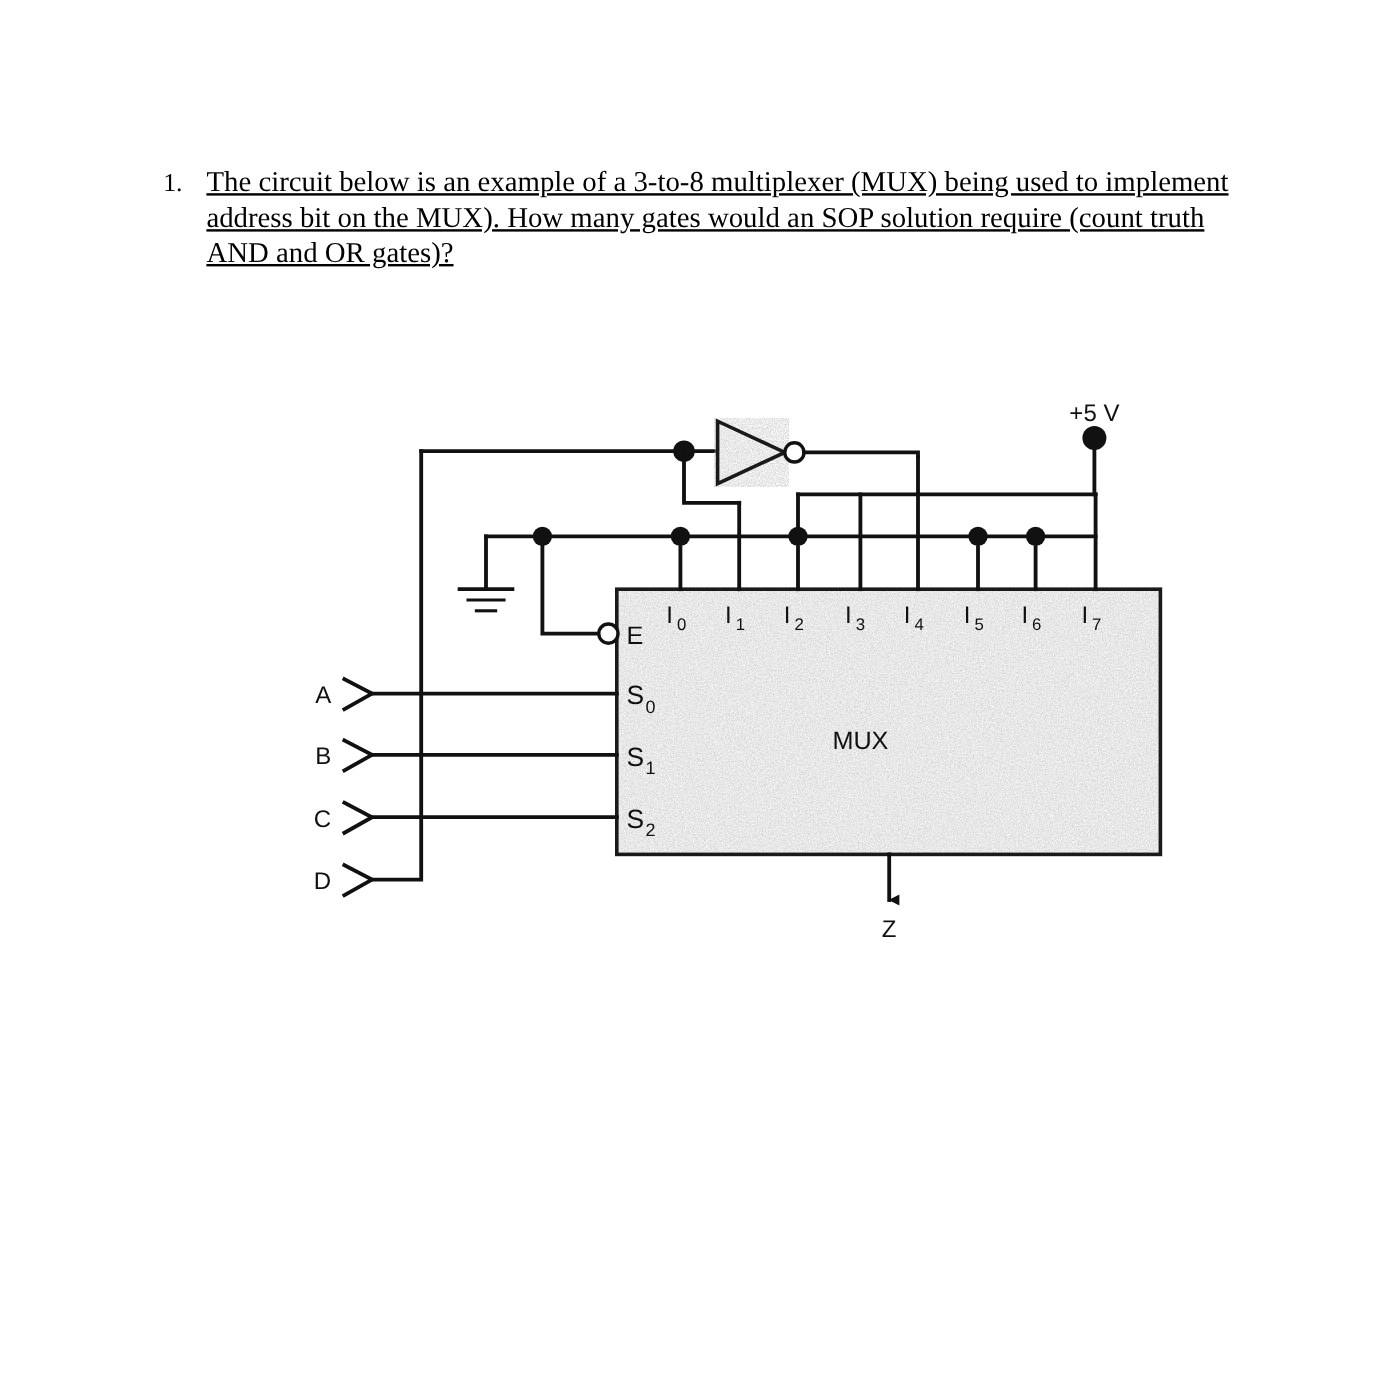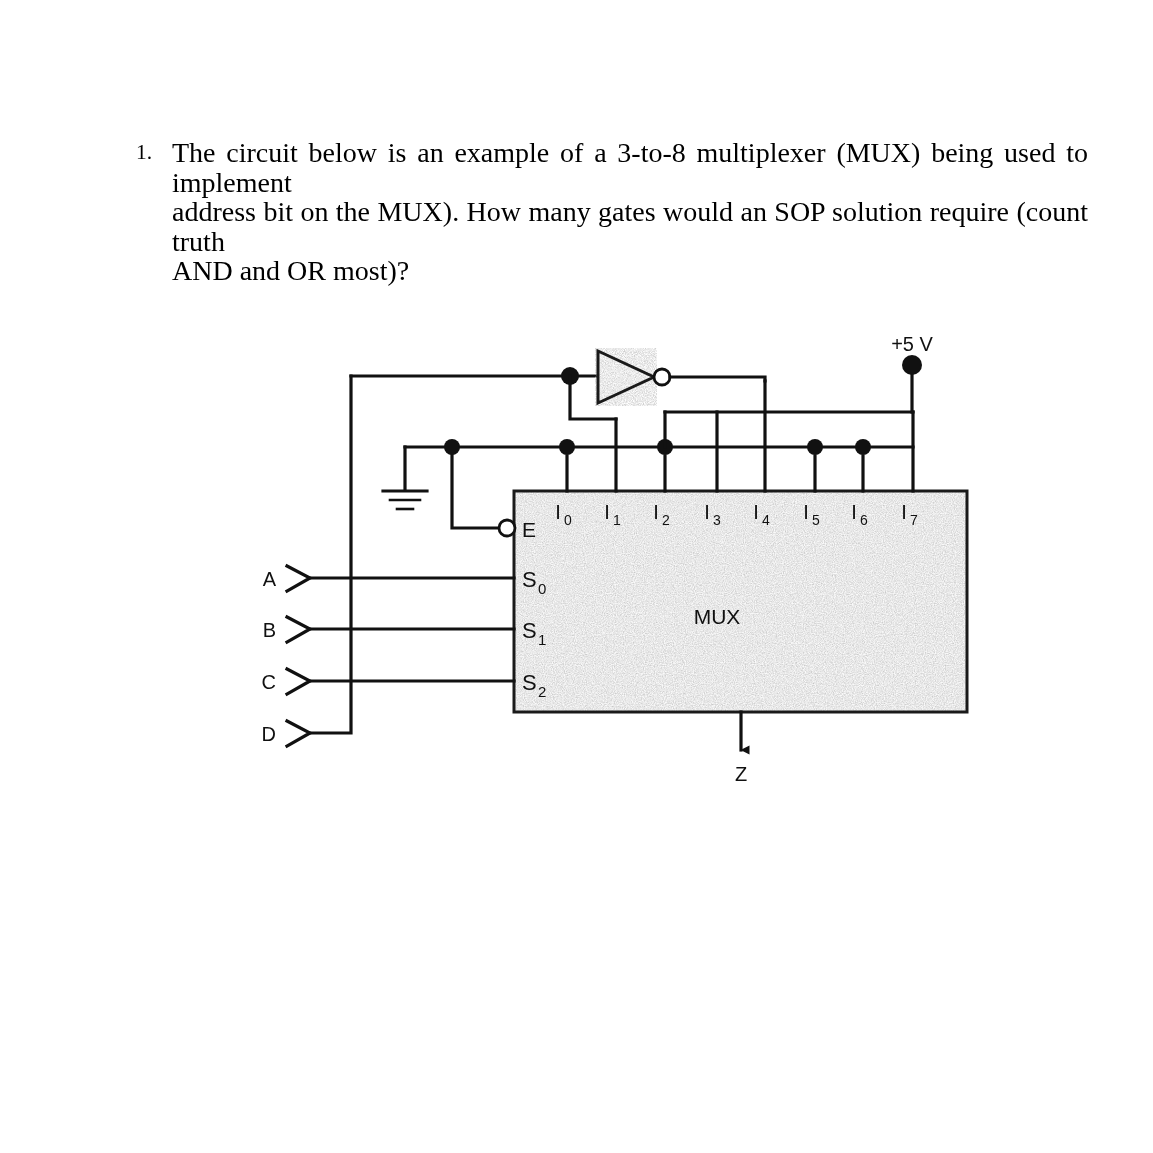--- a/index.html
+++ b/index.html
@@ -29,25 +29,26 @@
   }
   #question-number {
     width: 36px;
     flex: 0 0 36px;
     font-size: 21.5px;
     line-height: 29.5px;
     font-family: "Liberation Serif", serif;
   }
   #question-text {
     flex: 1 1 auto;
-    font-size: 28px;
+    font-size: 24px;
     line-height: 29.5px;
     text-align: justify;
     text-justify: inter-word;
     font-family: "Liberation Serif", serif;
+    text-decoration: underline;
   }
   #question-text .lastline {
     text-align: left;
   }
 
   
   #circuit-figure {
     position: absolute;
     left: 0;
     top: 0;
@@ -90,21 +91,21 @@
 </style>
 </head>
 <body>
 
 <div id="question-block">
   <div id="question-row">
     <div id="question-number">1.</div>
     <div id="question-text">
       <div>The circuit below is an example of a 3-to-8 multiplexer (MUX) being used to implement</div>
       <div>address bit on the MUX). How many gates would an SOP solution require (count truth</div>
-      <div class="lastline">AND and OR most)?</div>
+      <div class="lastline">AND and OR gates)?</div>
     </div>
   </div>
 </div>
 
 <div id="circuit-figure">
   <svg id="circuit-svg" width="1153" height="1153" viewBox="0 0 1153 1153">
 
     <defs>
 
       <filter id="speckle" x="0%" y="0%" width="100%" height="100%">

